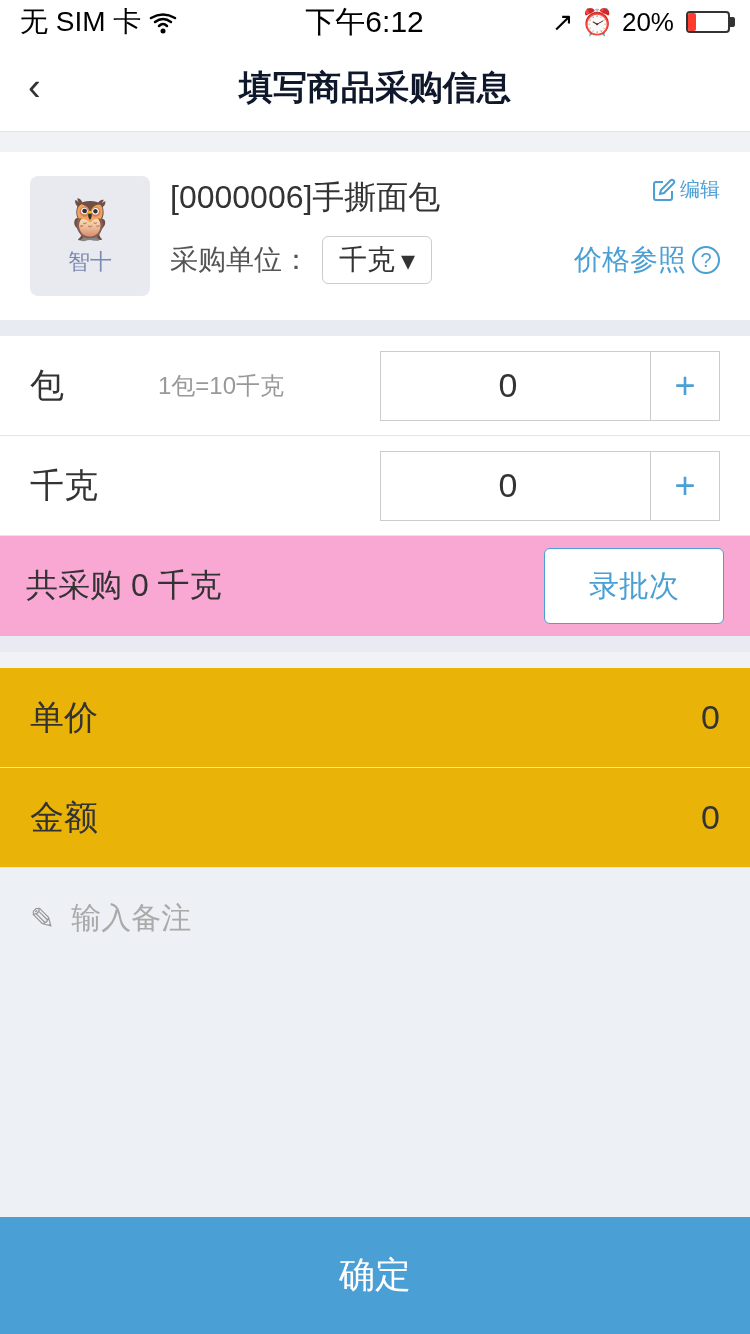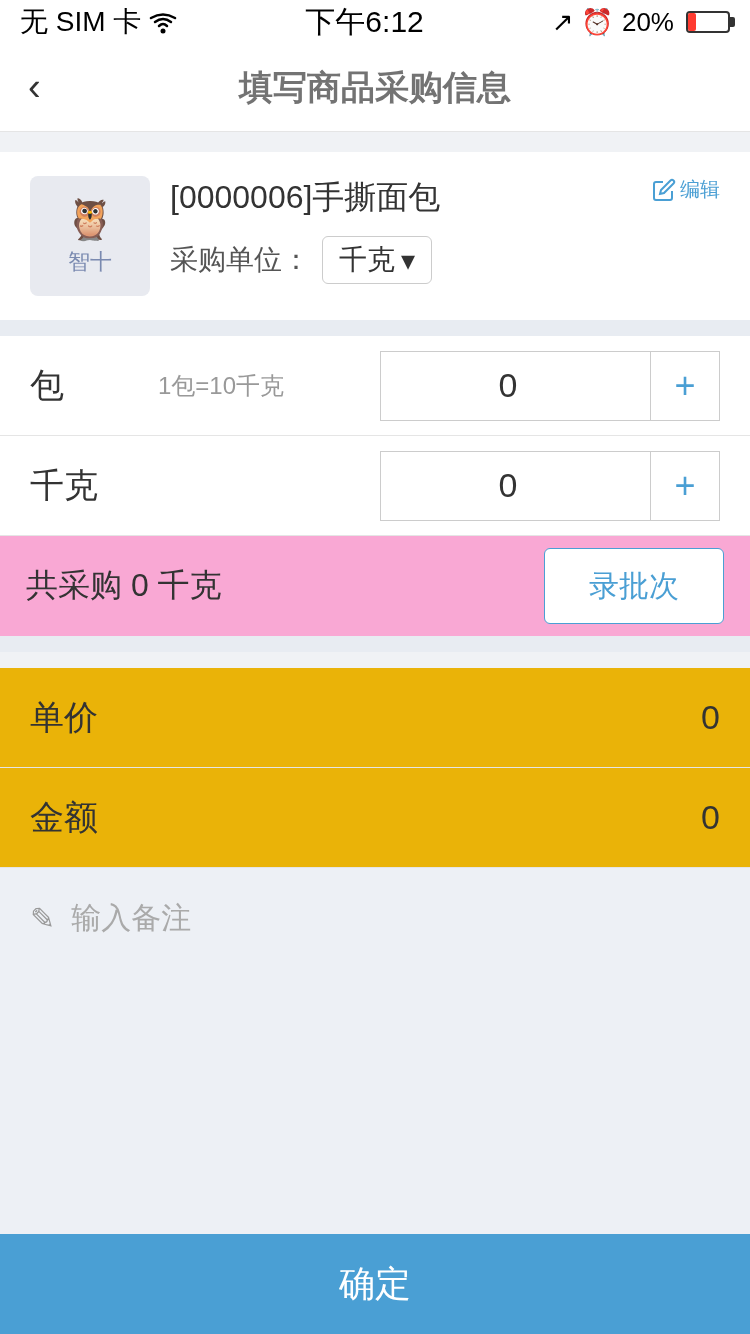--- a/index.html
+++ b/index.html
@@ -69,21 +69,21 @@
     .nav-back {
       position: absolute;
       left: 28px;
       font-size: 38px;
       color: #333;
       cursor: pointer;
     }
     .nav-title {
       font-size: 34px;
       font-weight: 600;
-      color: #737373;
+      color: #0f172a;
     }
 
     
     .product-section {
       background: #fff;
       padding: 24px 30px;
       display: flex;
       align-items: flex-start;
       gap: 20px;
       margin-top: 20px;
@@ -303,21 +303,21 @@
       background: #edf0f5;
       min-height: 280px;
     }
 
     
     .confirm-btn-container {
       position: fixed;
       bottom: 0;
       left: 0;
       width: 750px;
-      height: 100px;
+      height: 117px;
       background: #4a9fd4;
       display: flex;
       align-items: center;
       justify-content: center;
       cursor: pointer;
     }
     .confirm-btn-text {
       font-size: 36px;
       color: #fff;
       font-weight: 500;
@@ -372,20 +372,24 @@
       </span>
     </div>
     <div class="product-meta">
       <div class="unit-selector">
         <span>采购单位：</span>
         <div class="unit-dropdown">
           <span>千克</span>
           <span>▾</span>
         </div>
       </div>
+      <div class="price-ref">
+        <span>价格参照</span>
+        <div class="price-ref-circle">?</div>
+      </div>
     </div>
   </div>
 </div>
 
 <div class="section-divider"></div>
 
 <div class="input-section">
 
   <div class="input-row">
     <span class="input-label">包</span>

